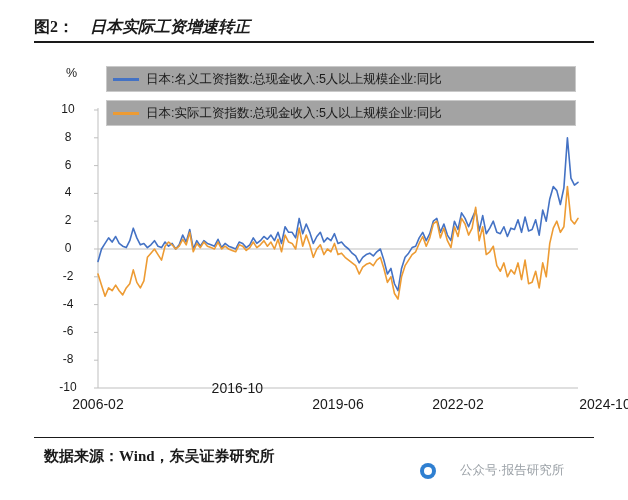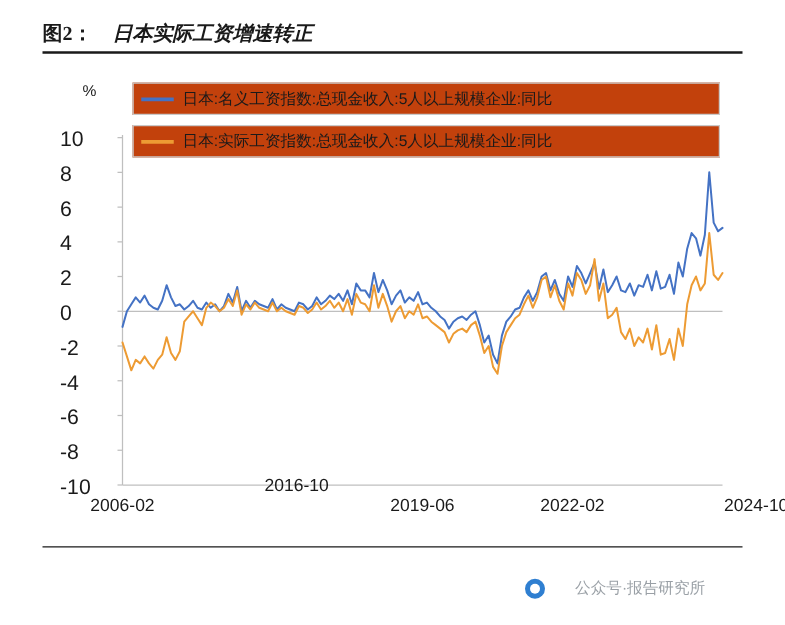--- a/index.html
+++ b/index.html
@@ -134,21 +134,21 @@
     top: 8px;
     width: 470px;
   }
   .legend-item {
     position: relative;
     height: 26px;
     display: flex;
     align-items: center;
     box-sizing: border-box;
     border: 1px solid #c9c9c9;
-    background: #c2410c;
+    background: #a3a3a3;
     padding-left: 6px;
   }
   .legend-item.second {
     margin-top: 8px;
   }
   .legend-swatch {
     width: 26px;
     height: 3px;
     flex: 0 0 auto;
     margin-right: 7px;
@@ -164,23 +164,23 @@
   .chart-svg {
     position: absolute;
     left: 0;
     top: 0;
     width: 548px;
     height: 360px;
   }
 
   .ytick {
     position: absolute;
-    font-size: 17px;
-    color: #1a1a1a;
-    text-align: left;
+    font-size: 12px;
+    color: #1a1a1a;
+    text-align: center;
     width: 40px;
     font-family: "Liberation Sans", sans-serif;
   }
   .xtick {
     position: absolute;
     font-size: 14px;
     color: #1a1a1a;
     text-align: center;
     font-family: "Liberation Sans", sans-serif;
     white-space: nowrap;
@@ -246,19 +246,20 @@
     <div id="xtick-layer">
         <div class="xtick" style="width: 90px; left: 13px; top: 338px;">2006-02</div>
         <div class="xtick" style="width: 90px; left: 133px; top: 322px; text-align: right;">2016-10</div>
         <div class="xtick" style="width: 90px; left: 253px; top: 338px;">2019-06</div>
         <div class="xtick" style="width: 90px; left: 373px; top: 338px;">2022-02</div>
         <div class="xtick" style="width: 90px; left: 520px; top: 338px;">2024-10</div>
       </div>
   </div>
 
   <div class="footer-rule"></div>
+  <div class="footer-text">数据来源：Wind，东吴证券研究所</div>
 
   <div class="watermark">
     <span class="wm-logo"></span>
     <span class="wm-text">公众号·报告研究所</span>
   </div>
 
 </div>
 
 </body></html>

